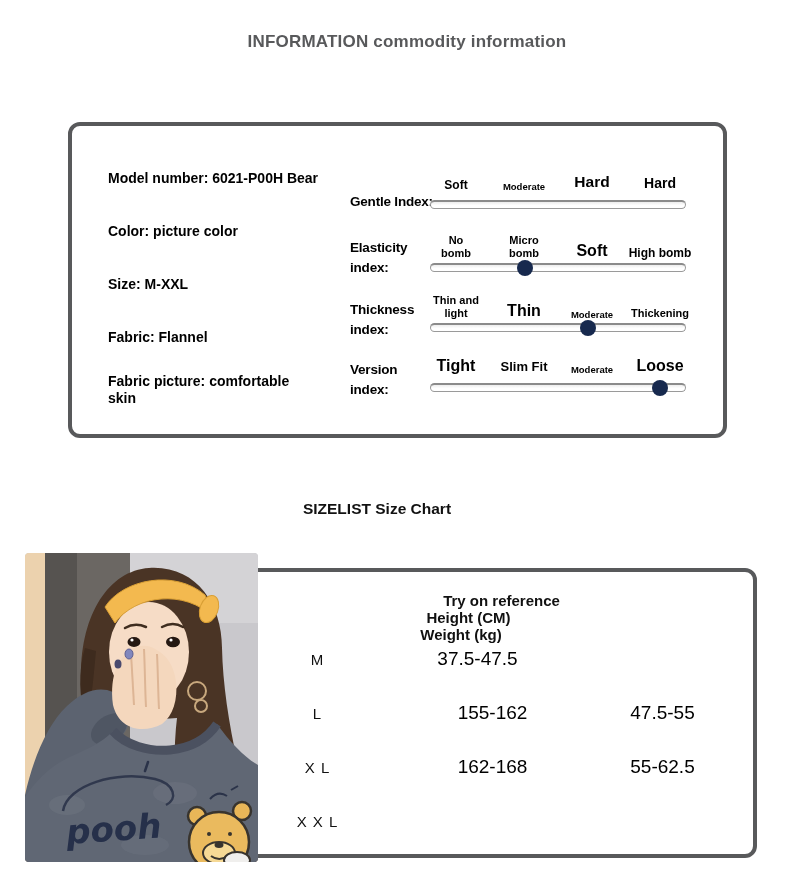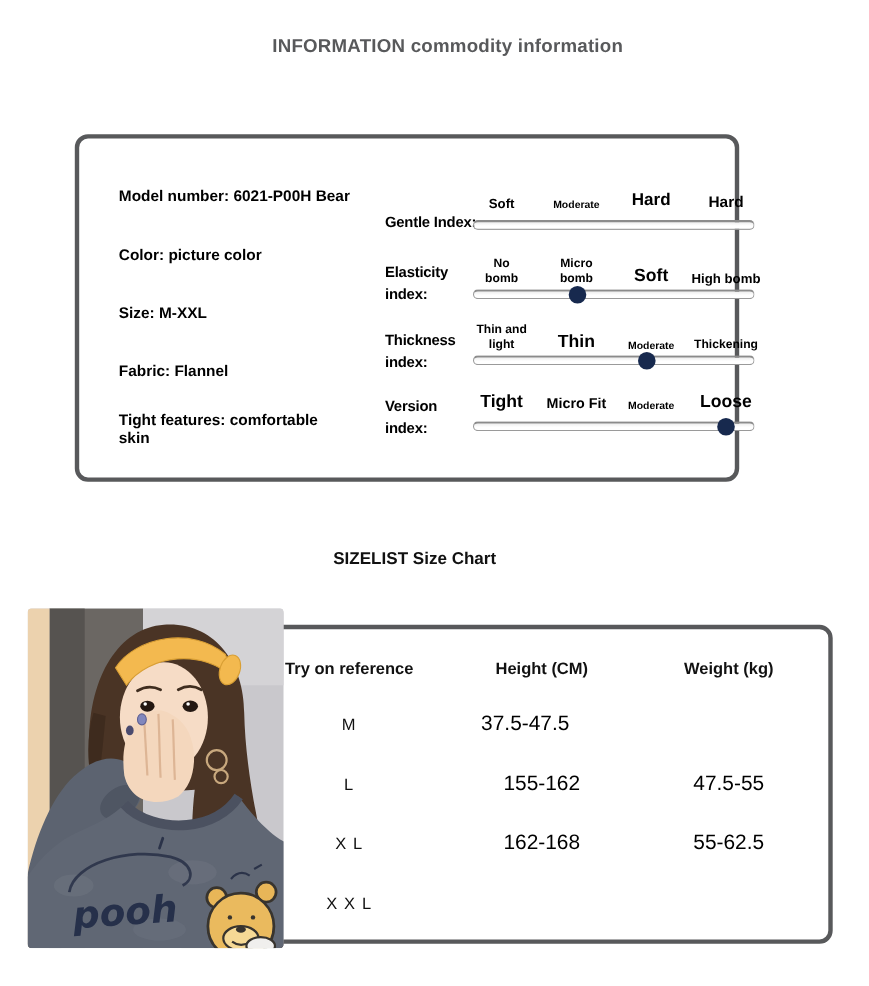--- a/index.html
+++ b/index.html
@@ -3,21 +3,21 @@
 <meta charset="utf-8">
 <style>
   html,body{margin:0;padding:0;background:#fff;}
   body{width:790px;height:896px;position:relative;overflow:hidden;
        font-family:"Liberation Sans","DejaVu Sans",sans-serif;color:#111;}
 
   .page-title{position:absolute;top:32px;left:12px;width:790px;text-align:center;
     font-size:17px;font-weight:bold;color:#58595b;letter-spacing:.2px;}
 
   
-  .info-box{position:absolute;left:68px;top:122px;width:604px;height:316px;
+  .info-box{position:absolute;left:68px;top:122px;width:659px;height:316px;
     border:4px solid var(--box-border,#58595b);border-radius:12px;box-sizing:border-box;}
   .field{position:absolute;left:36px;font-size:14px;font-weight:bold;color:#000;
     white-space:nowrap;line-height:1.2;}
   .field.wrap{white-space:normal;width:212px;}
 
   .idx-name{position:absolute;left:278px;width:84px;font-size:13.5px;font-weight:bold;
     color:#000;white-space:pre-line;line-height:1.45;letter-spacing:-.2px;}
   .scale-labels{position:absolute;left:350px;width:272px;display:flex;align-items:flex-end;}
   .scale-labels span{flex:1;text-align:center;font-weight:bold;white-space:pre-line;
     line-height:1.2;color:#000;margin-top:43px;}
@@ -31,21 +31,21 @@
     background:var(--accent-dot,#17294e);transform:translate(-50%,-50%);}
 
   
   .chart-title{position:absolute;top:500px;left:0;width:790px;text-align:center;
     font-size:15.5px;font-weight:bold;color:#111;transform:translateX(-18px);}
 
   .size-table{position:absolute;left:150px;top:568px;width:607px;height:290px;
     border:4px solid var(--box-border,#58595b);border-radius:12px;box-sizing:border-box;
     background:#fff;}
   .trow{display:flex;align-items:center;height:54px;}
-  .thead{margin-top:20px;height:32px;}
+  .thead{margin-top:20px;height:32px;flex-direction:column;}
   .thead .cell{font-size:15px;font-weight:bold;color:#111;}
   .trow:nth-child(2){margin-top:8px;}
   .c1{margin-left:96px;width:135px;text-align:center;}
   .c2{margin-left:30px;width:155px;text-align:center;}
   .c3{margin-left:15px;width:155px;text-align:center;}
   .size-cell{font-size:15px;letter-spacing:1px;color:#111;}
   .val-cell{font-size:19px;color:#000;}
 
   .model-photo{position:absolute;left:25px;top:553px;width:233px;height:309px;
     border-radius:4px;overflow:hidden;}
@@ -54,21 +54,21 @@
 </head>
 <body>
 
 <div class="page-title">INFORMATION commodity information</div>
 
 <div class="info-box">
   <div class="field" style="top:44px">Model number: 6021-P00H Bear</div>
   <div class="field" style="top:97px">Color: picture color</div>
   <div class="field" style="top:150px">Size: M-XXL</div>
   <div class="field" style="top:203px">Fabric: Flannel</div>
-  <div class="field wrap" style="top:247px">Tight features: comfortable skin</div>
+  <div class="field wrap" style="top:247px">Fabric picture: comfortable skin</div>
 
   <div class="idx-name" style="top:66px">Gentle Index:</div>
   <div class="scale-labels" style="top:40px;height:26px">
     <span class="f12">Soft</span>
     <span class="f9">Moderate</span>
     <span class="f15">Hard</span>
     <span class="f14">Hard</span>
   </div>
   <div class="idx-track" style="top:74px">
     
@@ -98,21 +98,21 @@
     <span class="f11">Thickening</span>
   </div>
   <div class="idx-track" style="top:197px">
     <span class="dot" style="left: 62%;"></span>
   </div>
 
   <div class="idx-name" style="top:234px">Version
 index:</div>
   <div class="scale-labels" style="top:215px;height:34px">
     <span class="f16">Tight</span>
-    <span class="f13">Micro Fit</span>
+    <span class="f13">Slim Fit</span>
     <span class="f9">Moderate</span>
     <span class="f16">Loose</span>
   </div>
   <div class="idx-track" style="top:257px">
     <span class="dot" style="left: 90%;"></span>
   </div>
 </div>
 
 <div class="chart-title">SIZELIST Size Chart</div>
 

